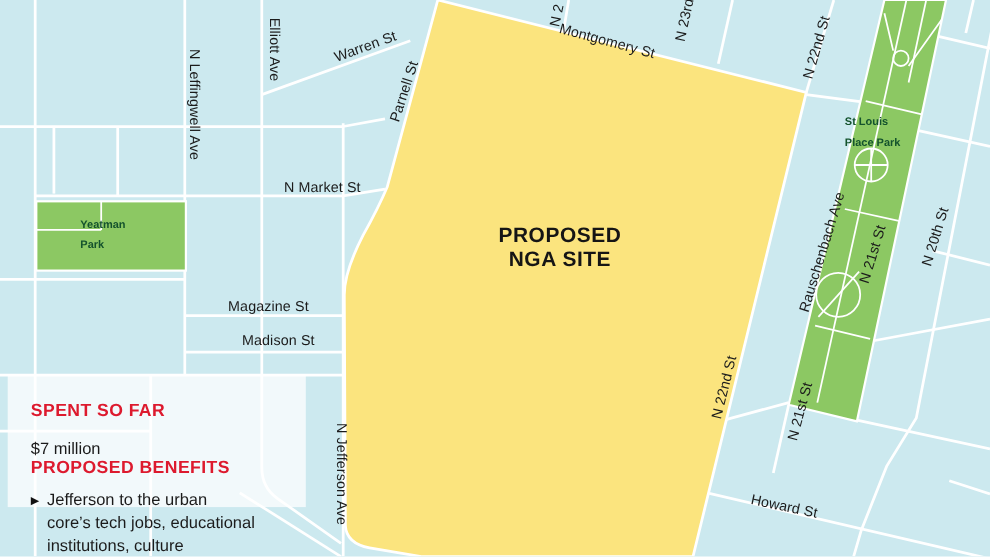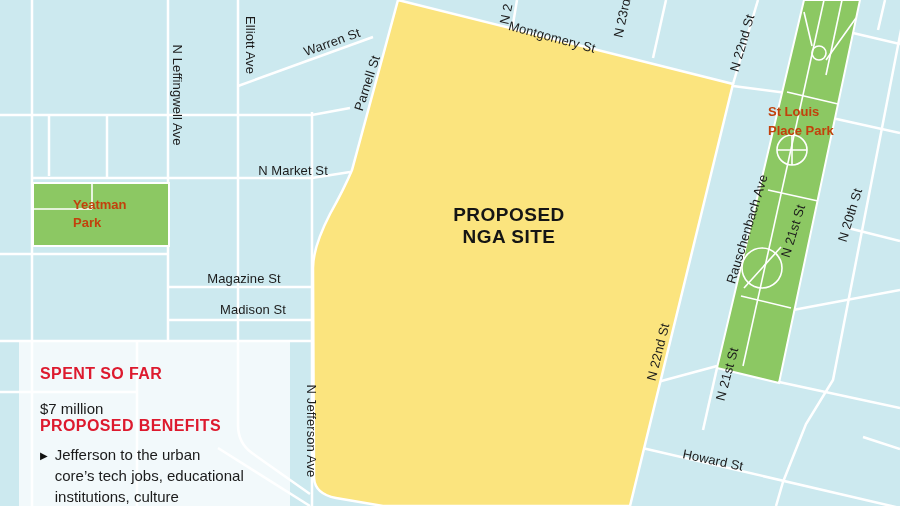--- a/index.html
+++ b/index.html
@@ -21,30 +21,30 @@
   .st{stroke:var(--street-line);stroke-width:2.5;fill:none;}
   .thin{stroke:var(--street-line);stroke-width:1.6;fill:none;}
   .site{fill:var(--site-fill);stroke:var(--street-line);stroke-width:2.5;}
   .park{fill:var(--park-fill);stroke:var(--street-line);stroke-width:2;}
   .lbl{
     position:absolute;font-size:13px;color:var(--text-black);
     white-space:nowrap;transform:translate(-50%,-50%) rotate(var(--r,0deg));
     letter-spacing:.1px;
   }
   .block-lbl{
-    position:absolute;font-weight:700;font-size:13px;line-height:18px;
-    color:#c2410c;white-space:nowrap;
+    position:absolute;font-weight:700;font-size:10px;line-height:18px;
+    color:#14532d;white-space:nowrap;
   }
   .site-lbl{
     position:absolute;transform:translate(-50%,-50%);text-align:center;
     font-weight:800;font-size:19px;line-height:22px;letter-spacing:.5px;
     color:#151515;white-space:nowrap;
   }
   #panel{
-    position:absolute;left:19px;top:341px;width:271px;height:165px;
+    position:absolute;left:7px;top:341px;width:271px;height:120px;
     background:var(--panel-background);box-sizing:border-box;
     padding:24px 0 0 21px;
   }
   .panel-head{
     font-weight:800;font-size:16px;letter-spacing:.4px;
     color:var(--accent-red);white-space:nowrap;
   }
   .panel-value{font-size:15px;color:var(--text-black);margin-top:17px;}
   .panel-head2{}
   .bullet-row{display:flex;margin-top:9px;}

